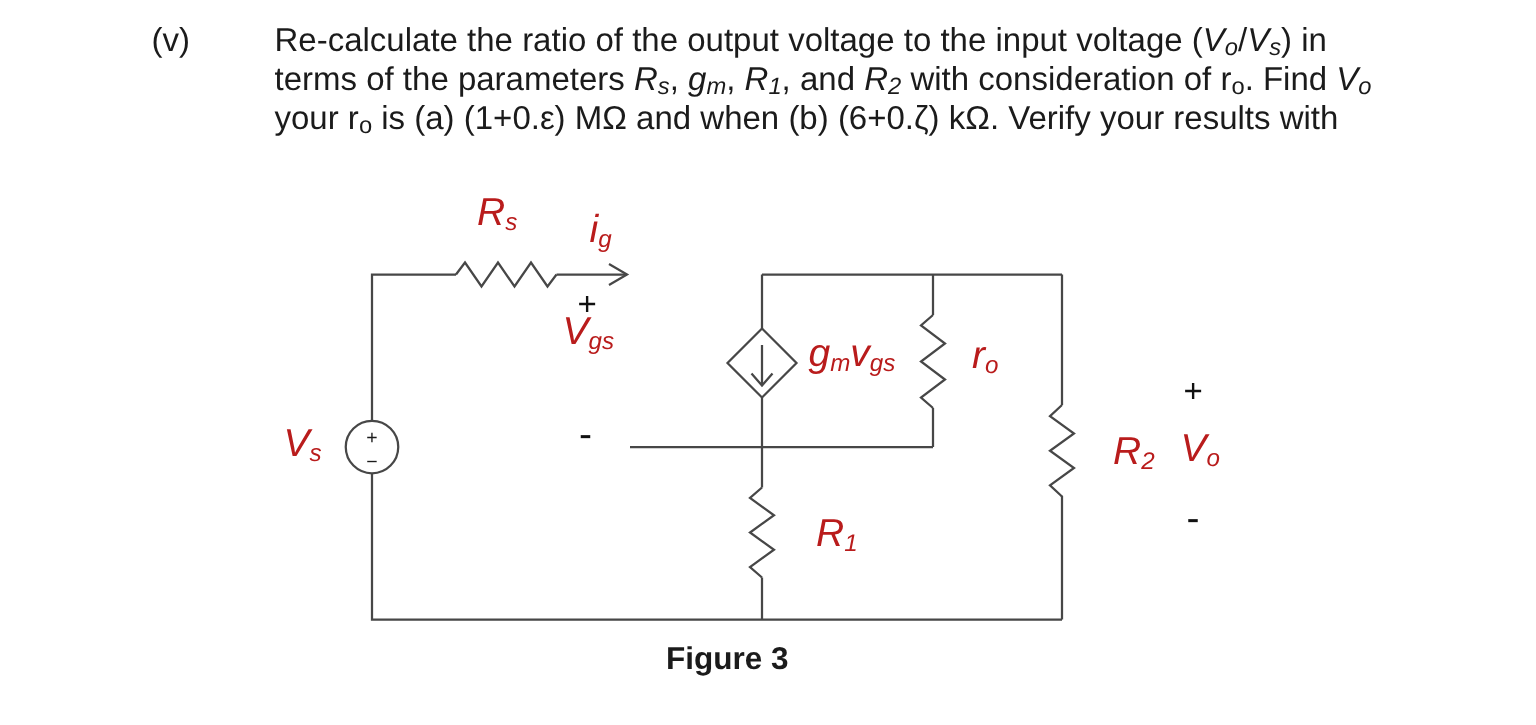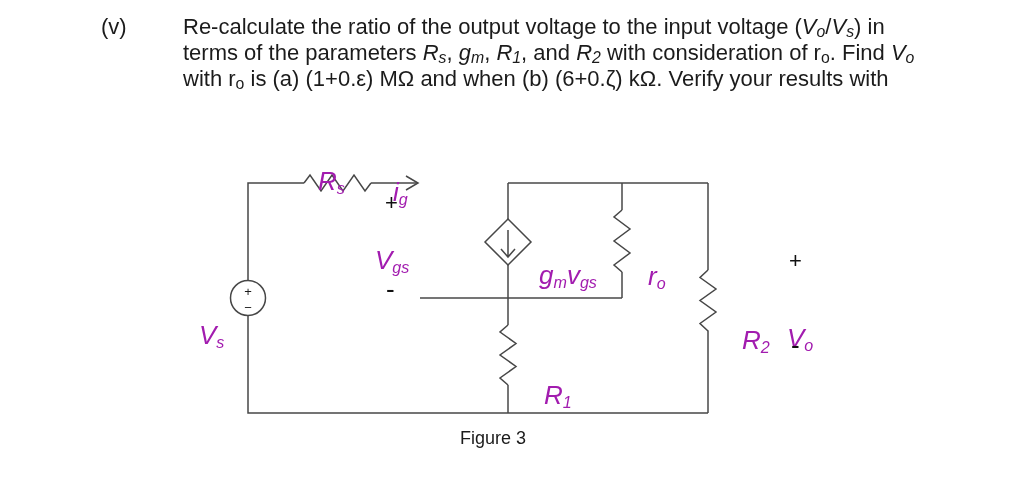--- a/index.html
+++ b/index.html
@@ -7,38 +7,38 @@
     position:relative;width:1024px;height:483px;background:#ffffff;overflow:hidden;
     font-family:"Liberation Sans","DejaVu Sans",sans-serif;color:#1b1b1b;
   }
   
   .item-label{position:absolute;left:101px;top:14px;font-size:22px;line-height:26px;}
   .problem{position:absolute;left:183px;top:14px;font-size:22px;line-height:26px;}
   .problem .line{white-space:nowrap;}
   .problem sub{font-size:72%;line-height:0;vertical-align:-0.18em;}
   .it{font-style:italic;}
   
-  .lbl{position:absolute;font-size:26px;line-height:1;white-space:nowrap;color:#a21caf;margin-top:40px;}
+  .lbl{position:absolute;font-size:26px;line-height:1;white-space:nowrap;color:#b91c1c;}
   .lbl sub{font-size:62%;line-height:0;vertical-align:-0.22em;}
   .sign{position:absolute;line-height:1;color:#111;}
-  .caption{position:absolute;left:460px;top:428px;font-size:18px;font-weight:normal;}
+  .caption{position:absolute;left:444px;top:428px;font-size:21px;font-weight:bold;}
   svg.circuit{position:absolute;left:0;top:0;}
   svg.circuit .wire{fill:none;stroke:#474747;stroke-width:1.5;stroke-linejoin:miter;}
   svg.circuit text{font-family:"Liberation Sans","DejaVu Sans",sans-serif;fill:#1b1b1b;}
 </style>
 </head>
 <body>
 
 <div class="page">
 
   <div class="item-label">(v)</div>
   <div class="problem">
     <div class="line"><span>Re-calculate the ratio of the output voltage to the input voltage (</span><span class="it">V</span><sub class="it">o</sub><span>/</span><span class="it">V</span><sub class="it">s</sub><span>) in</span></div>
     <div class="line"><span>terms of the parameters </span><span class="it">R</span><sub class="it">s</sub><span>, </span><span class="it">g</span><sub class="it">m</sub><span>, </span><span class="it">R</span><sub class="it">1</sub><span>, and </span><span class="it">R</span><sub class="it">2</sub><span> with consideration of r</span><sub>o</sub><span>. Find </span><span class="it">V</span><sub class="it">o</sub></div>
-    <div class="line"><span>with r</span><sub>o</sub><span> is (a) (1+0.ε) MΩ and when (b) (6+0.ζ) kΩ. Verify your results with</span></div>
+    <div class="line"><span>your r</span><sub>o</sub><span> is (a) (1+0.ε) MΩ and when (b) (6+0.ζ) kΩ. Verify your results with</span></div>
   </div>
 
   <svg class="circuit" width="1024" height="483" viewBox="0 0 1024 483">
 
     <path class="wire" d="M248,281 L248,183 L304,183"></path>
     <path class="wire" d="M304,183 l6,-8 l11,16 l11,-16 l11,16 l11,-16 l11,16 l6,-8"></path>
     <path class="wire" d="M371,183 L418,183"></path>
     <path class="wire" d="M406,176 L418,183 L406,190"></path>
     <circle class="wire" cx="248" cy="298" r="17.5"></circle>
     <text x="248" y="296" text-anchor="middle" font-size="13">+</text>
@@ -58,21 +58,21 @@
     <path class="wire" d="M622,210 l-8,7 l16,12 l-16,12 l16,12 l-16,12 l8,7"></path>
     <path class="wire" d="M622,272 L622,298"></path>
 
     <path class="wire" d="M420,298 L622,298"></path>
 
     <path class="wire" d="M708,183 L708,270"></path>
     <path class="wire" d="M708,270 l-8,7.5 l16,11.5 l-16,11.5 l16,11.5 l-16,11.5 l8,7.5"></path>
     <path class="wire" d="M708,330.5 L708,413"></path>
   </svg>
 
-  <div class="lbl it" style="left:199px;top:282px;"><span>V</span><sub>s</sub></div>
+  <div class="lbl it" style="left:189px;top:282px;"><span>V</span><sub>s</sub></div>
   <div class="lbl it" style="left:318px;top:128px;"><span>R</span><sub>s</sub></div>
   <div class="lbl it" style="left:393px;top:139px;font-style:italic;"><span>i</span><sub>g</sub></div>
   <div class="sign" style="left:385px;top:192px;font-size:22px;">+</div>
   <div class="lbl it" style="left:375px;top:207px;"><span>V</span><sub>gs</sub></div>
   <div class="sign" style="left:386px;top:276px;font-size:26px;">-</div>
   <div class="lbl it" style="left:539px;top:222px;"><span>g</span><sub>m</sub><span>v</span><sub>gs</sub></div>
   <div class="lbl it" style="left:648px;top:223px;"><span>r</span><sub>o</sub></div>
   <div class="lbl it" style="left:544px;top:342px;"><span>R</span><sub>1</sub></div>
   <div class="lbl it" style="left:742px;top:287px;"><span>R</span><sub>2</sub></div>
   <div class="sign" style="left:789px;top:250px;font-size:22px;">+</div>

